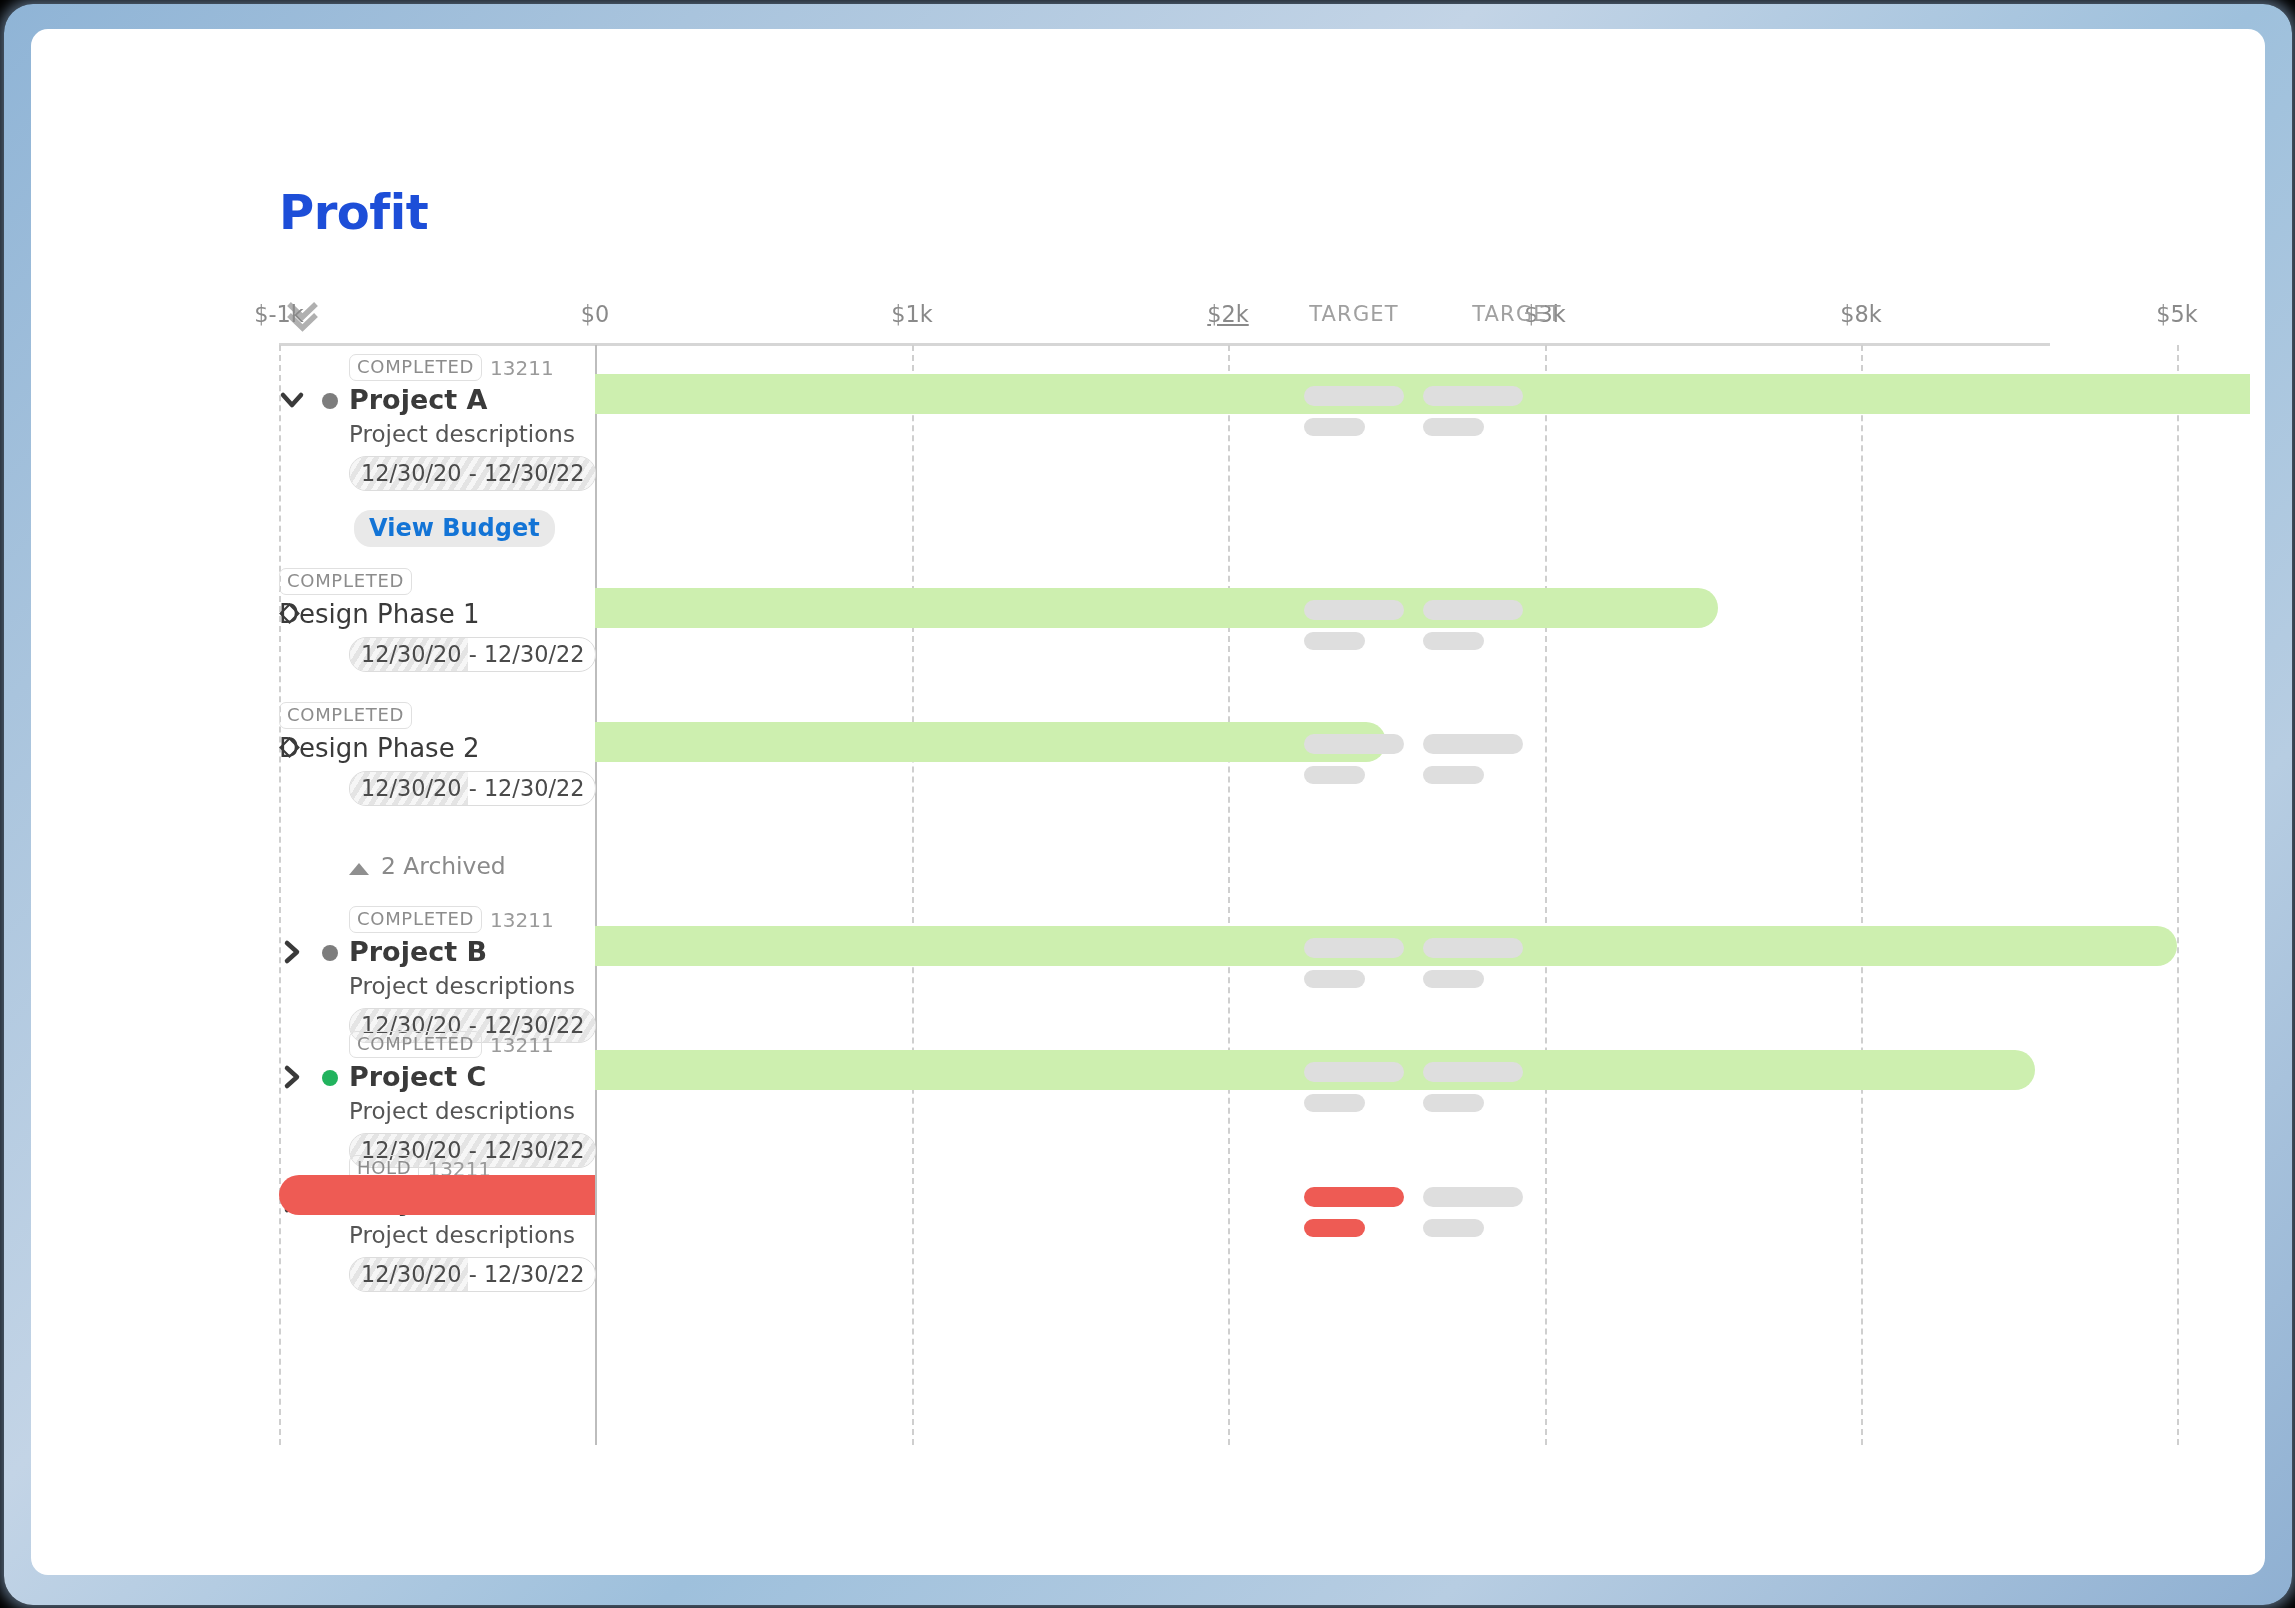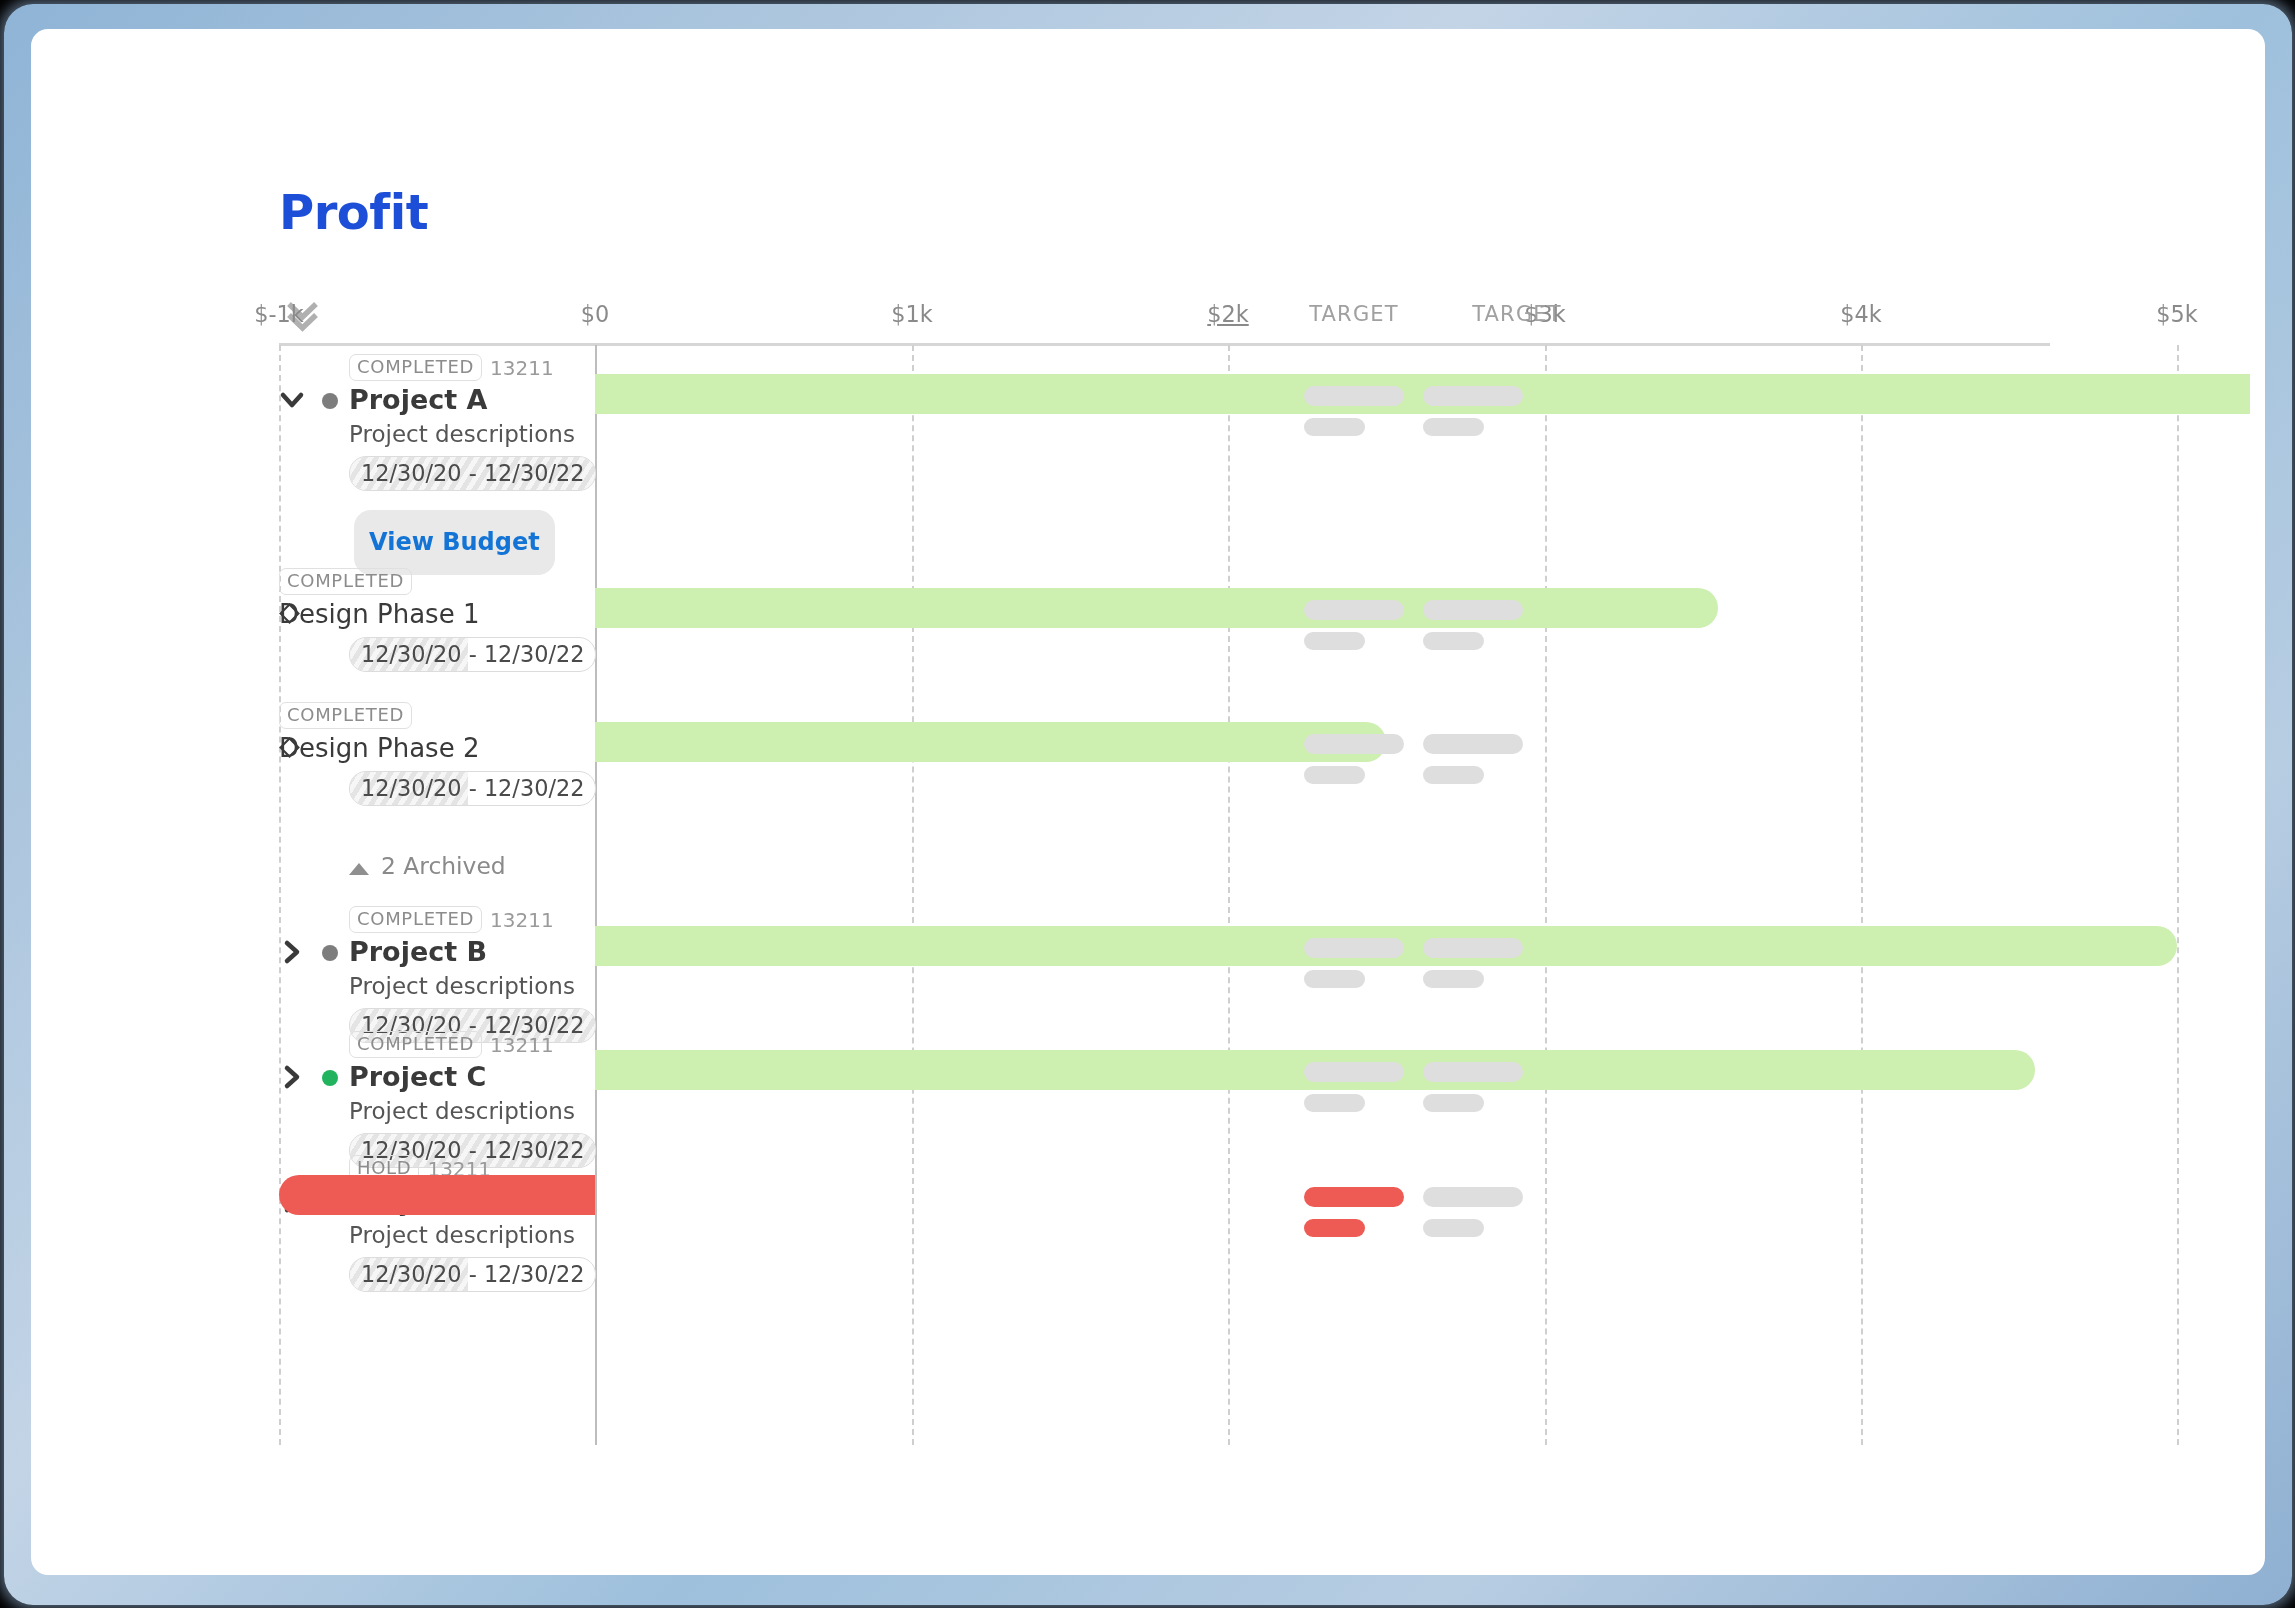--- a/index.html
+++ b/index.html
@@ -232,21 +232,21 @@
     line-height: 33px;
     white-space: nowrap;
   }
 
   .view-budget-btn {
     position: relative;
     display: inline-block;
     background: #e9e9e9;
     border: none;
     border-radius: 17px;
-    padding: 20px 15px;
+    padding: 6px 15px;
     font-family: inherit;
     font-size: 24px;
     font-weight: bold;
     color: #1374d6;
     cursor: pointer;
     line-height: 1.05;
   }
 
   .archived-line {
     position: relative;
@@ -312,21 +312,21 @@
         <polyline points="12,16 35,38 58,16" fill="none" stroke="#b0b0b0" stroke-width="11" stroke-linecap="square" stroke-linejoin="miter"></polyline>
         <polyline points="12,38 35,60 58,38" fill="none" stroke="#b0b0b0" stroke-width="11" stroke-linecap="square" stroke-linejoin="miter"></polyline>
       </svg>
     </div>
     <div id="axis-ticks">
         <div class="axis-tick-label" style="left: 0px;">$-1k</div>
         <div class="axis-tick-label" style="left: 316px;">$0</div>
         <div class="axis-tick-label" style="left: 633px;">$1k</div>
         <div class="axis-tick-label" style="left: 949px; text-decoration: underline;">$2k</div>
         <div class="axis-tick-label" style="left: 1266px;">$3k</div>
-        <div class="axis-tick-label" style="left: 1582px;">$4k</div>
+        <div class="axis-tick-label" style="left: 1582px;">$8k</div>
         <div class="axis-tick-label" style="left: 1898px;">$5k</div>
       </div>
     <div id="col-heads">
         <div class="col-head-label" style="left: 1075px;">TARGET</div>
         <div class="col-head-label" style="left: 1238px;">TARGET</div>
       </div>
   </div>
 
   <div id="header-rule"></div>
 

